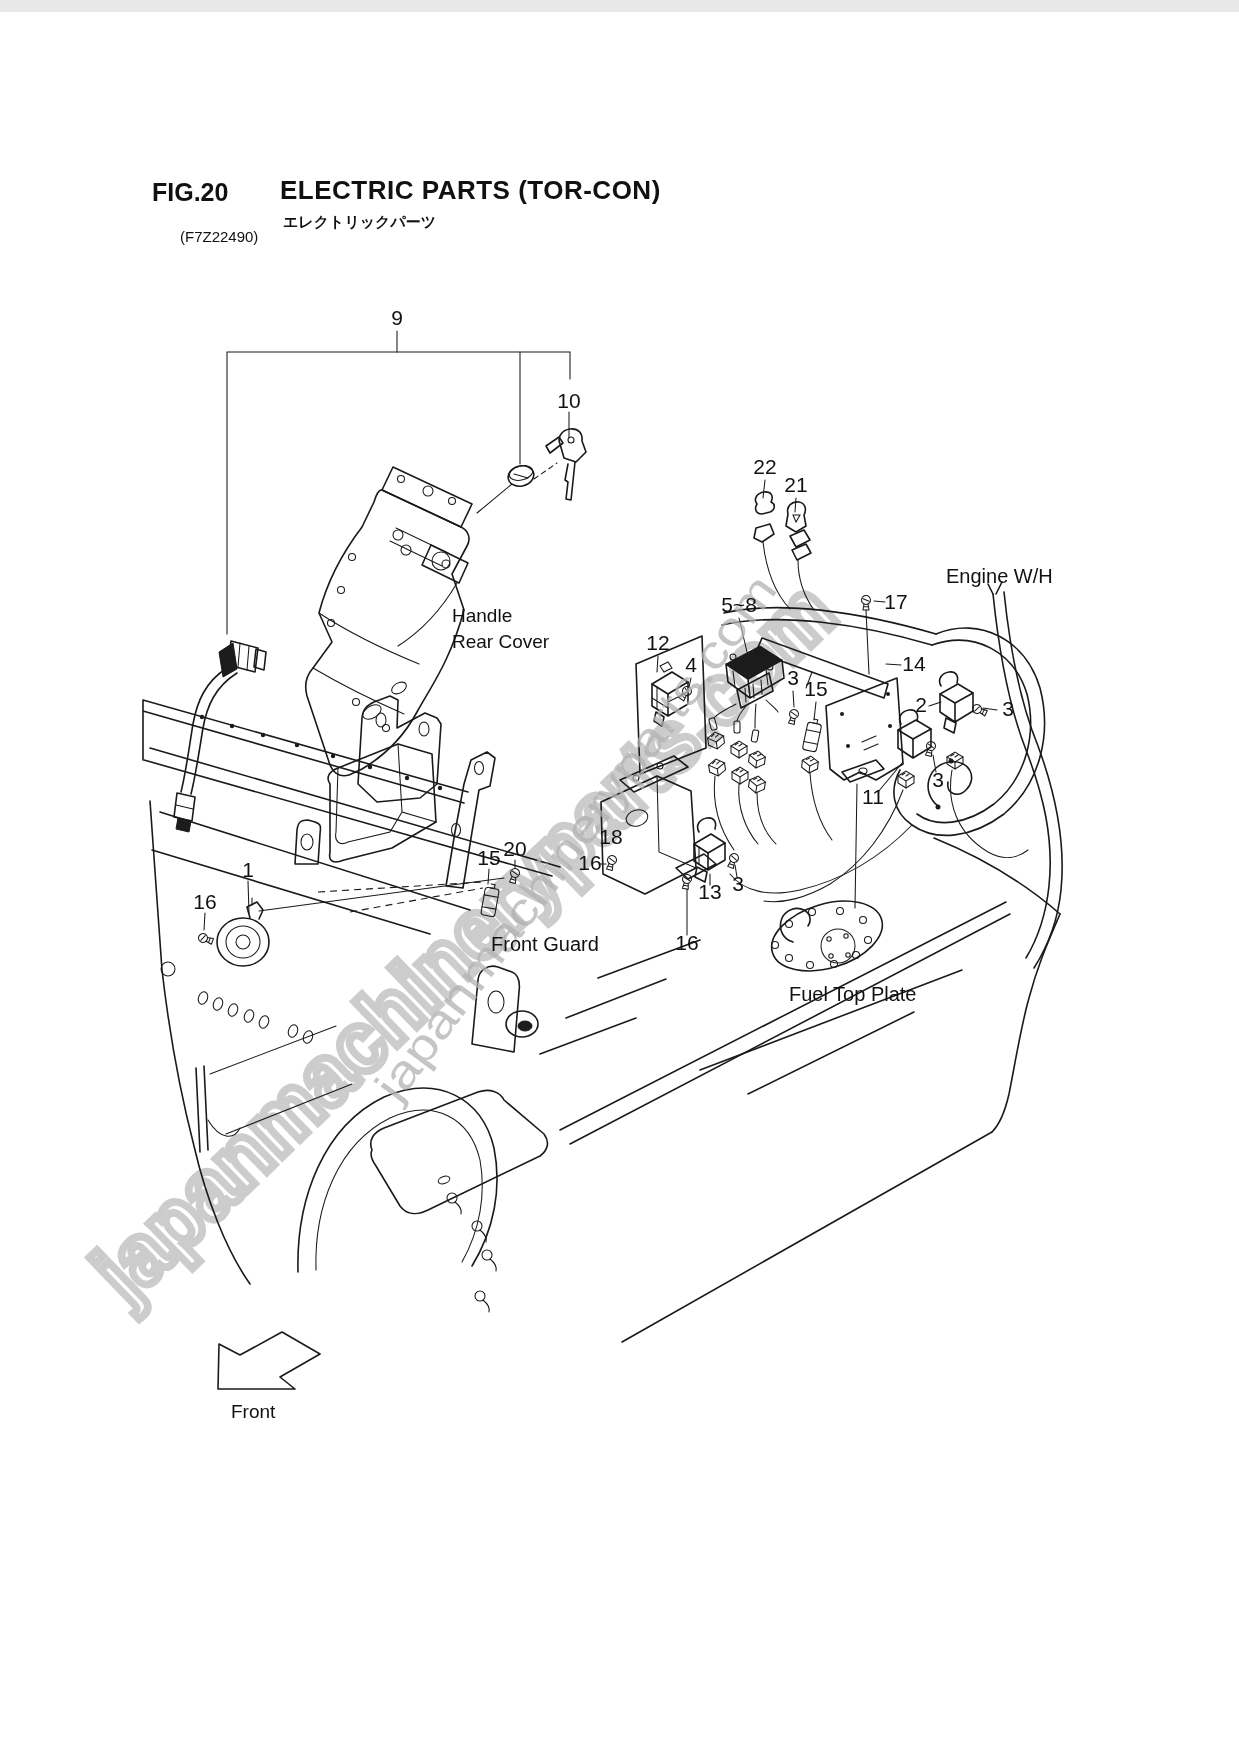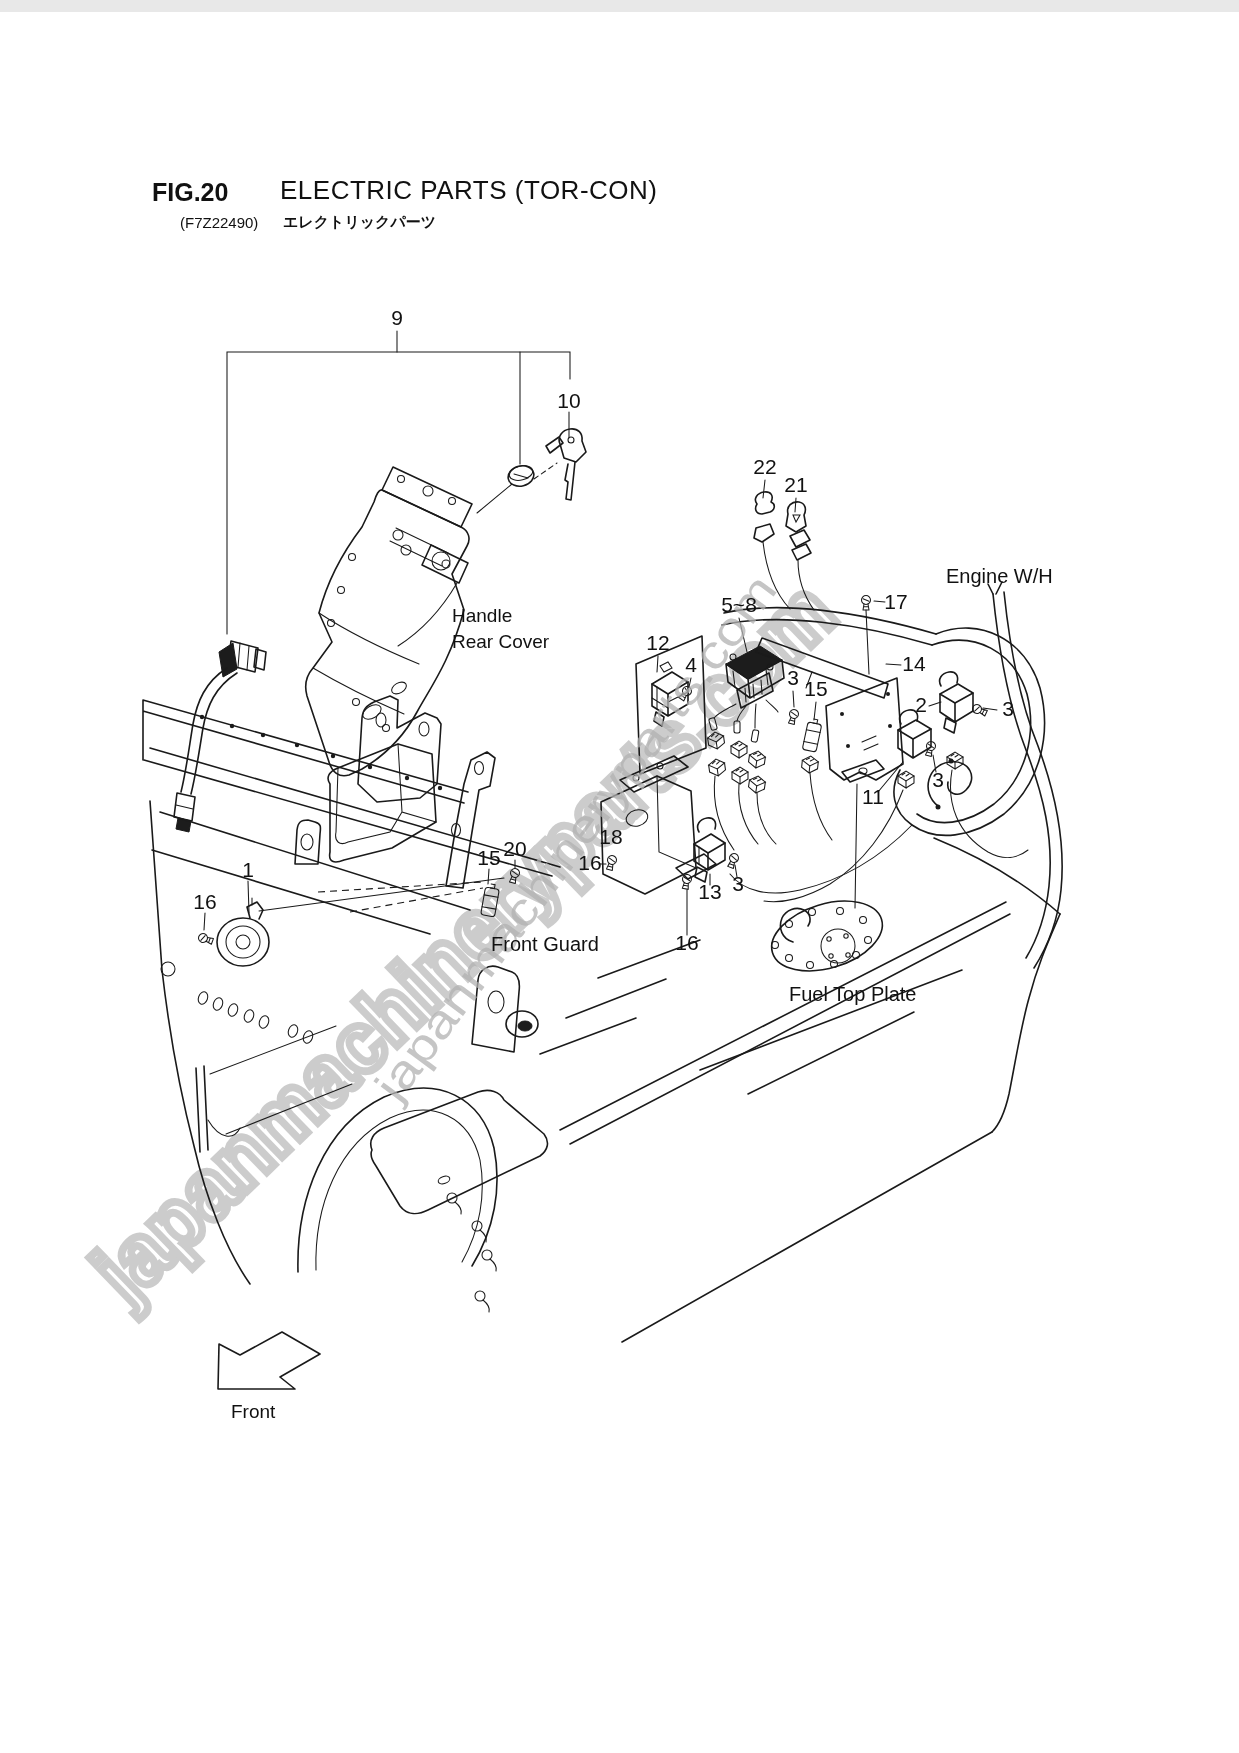--- a/index.html
+++ b/index.html
@@ -1,21 +1,21 @@
 <!DOCTYPE html>
 <html><head>
 <meta charset="utf-8">
 <style>
   html,body{margin:0;padding:0;background:#e8e8e8;}
   #page{position:relative;width:1239px;height:1753px;background:#ffffff;margin:12px auto;
         font-family:"Liberation Sans",sans-serif;overflow:hidden;}
   #header{position:absolute;left:0;top:0;width:100%;}
   .fig-label{position:absolute;left:152px;top:166px;font-size:25px;font-weight:bold;color:#111;}
-  .fig-code{position:absolute;left:180px;top:202px;font-size:15px;color:#111;}
-  .fig-title{position:absolute;left:280px;top:163px;font-size:26px;font-weight:normal;color:#111;letter-spacing:.5px;}
+  .fig-code{position:absolute;left:180px;top:216px;font-size:15px;color:#111;}
+  .fig-title{position:absolute;left:280px;top:163px;font-size:26px;font-weight:bold;color:#111;letter-spacing:.5px;}
   .fig-title-jp{position:absolute;left:283px;top:201px;font-size:15px;font-weight:bold;color:#111;}
   svg{position:absolute;left:0;top:0;}
   .ln{stroke:#1a1a1a;stroke-width:1.6;fill:none;stroke-linecap:round;stroke-linejoin:round;}
   .lnthin{stroke:#1a1a1a;stroke-width:1.05;fill:none;stroke-linecap:round;}
   .dark{fill:#1c1c1c;stroke:#1a1a1a;stroke-width:1;}
   .dot{fill:#1a1a1a;stroke:none;}
   .dash{stroke:#1a1a1a;stroke-width:1.1;fill:none;stroke-dasharray:7 5;}
   .callout{font-size:21px;fill:#111;}
   .ann{fill:#111;}
 </style>

